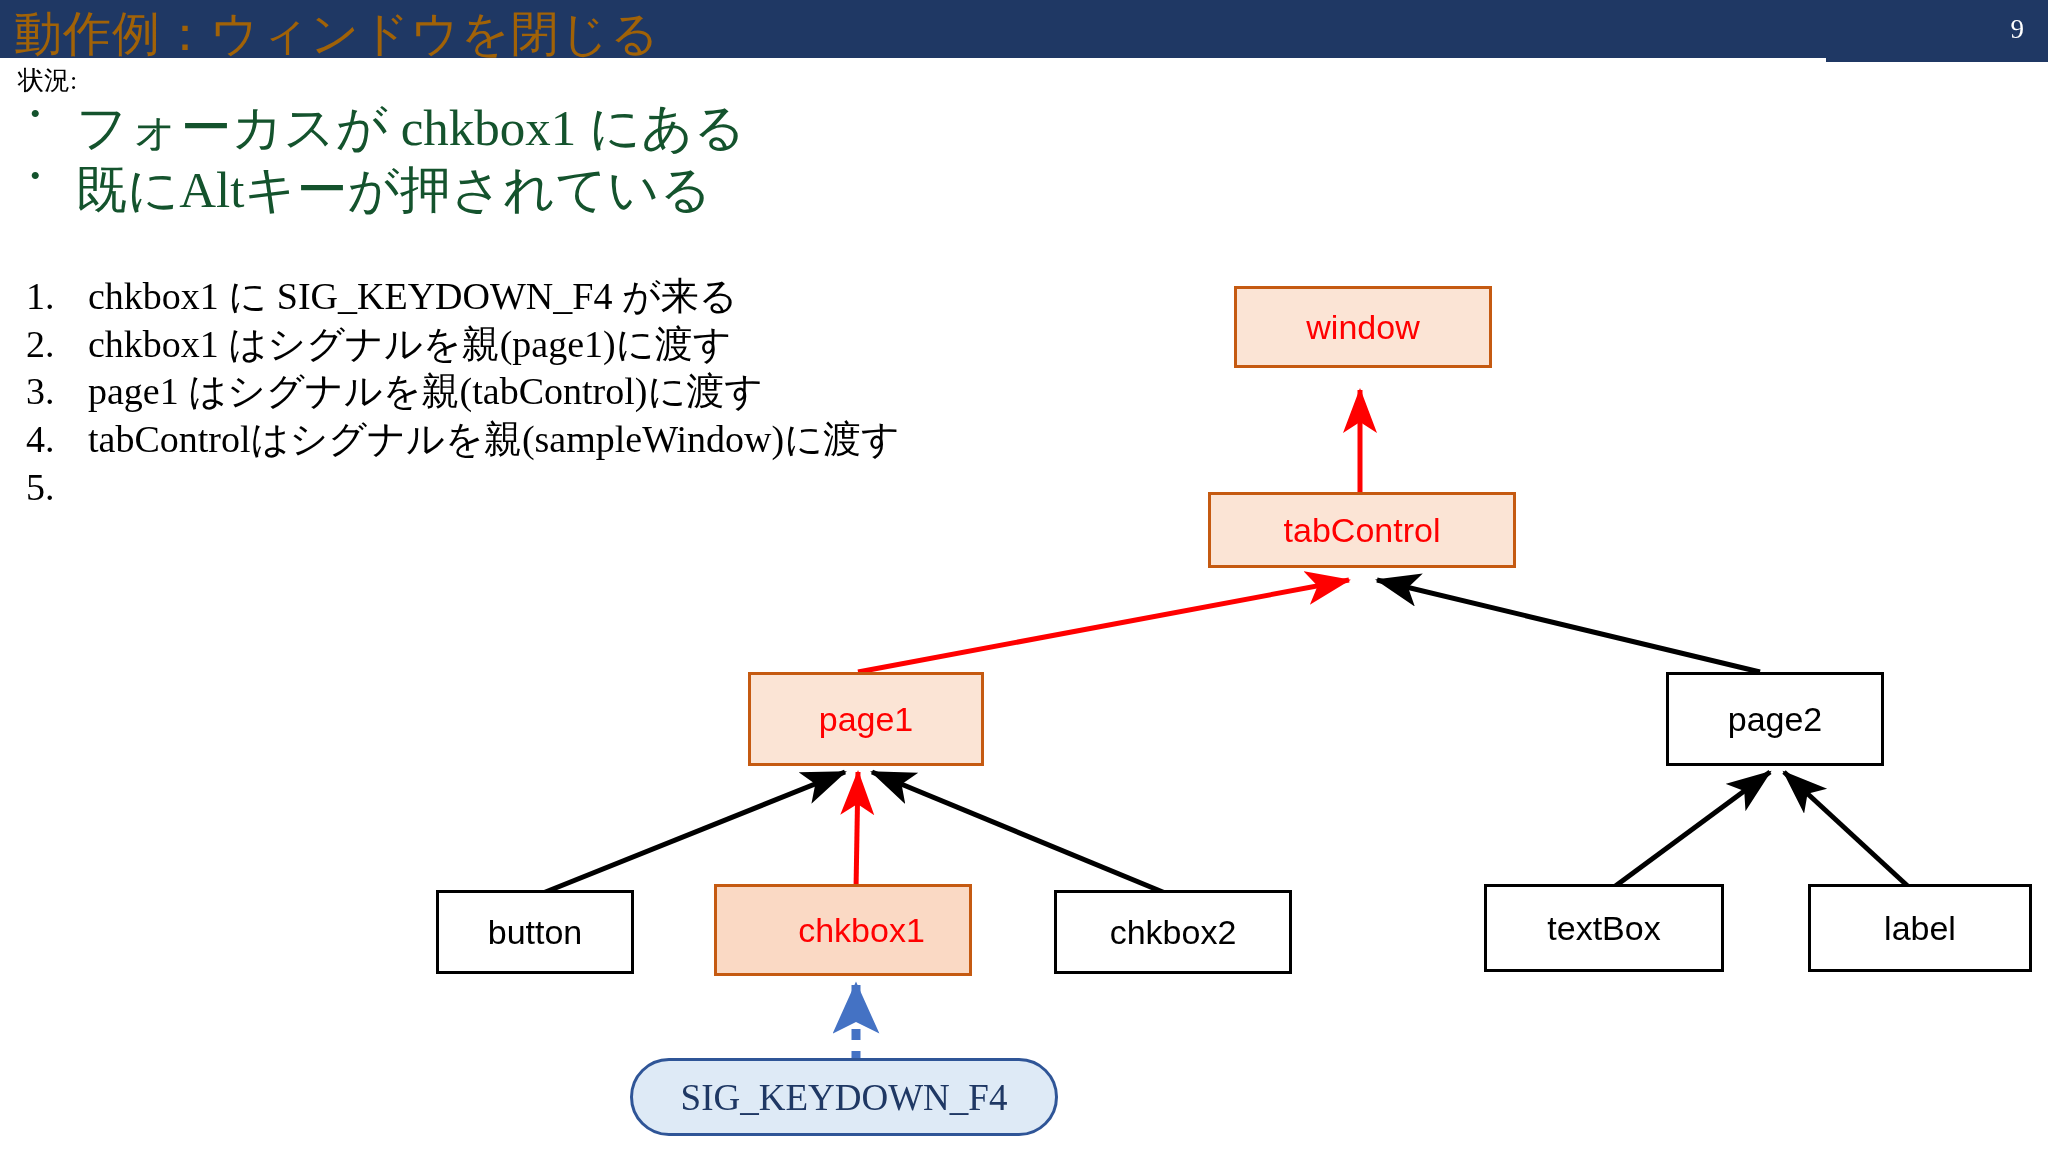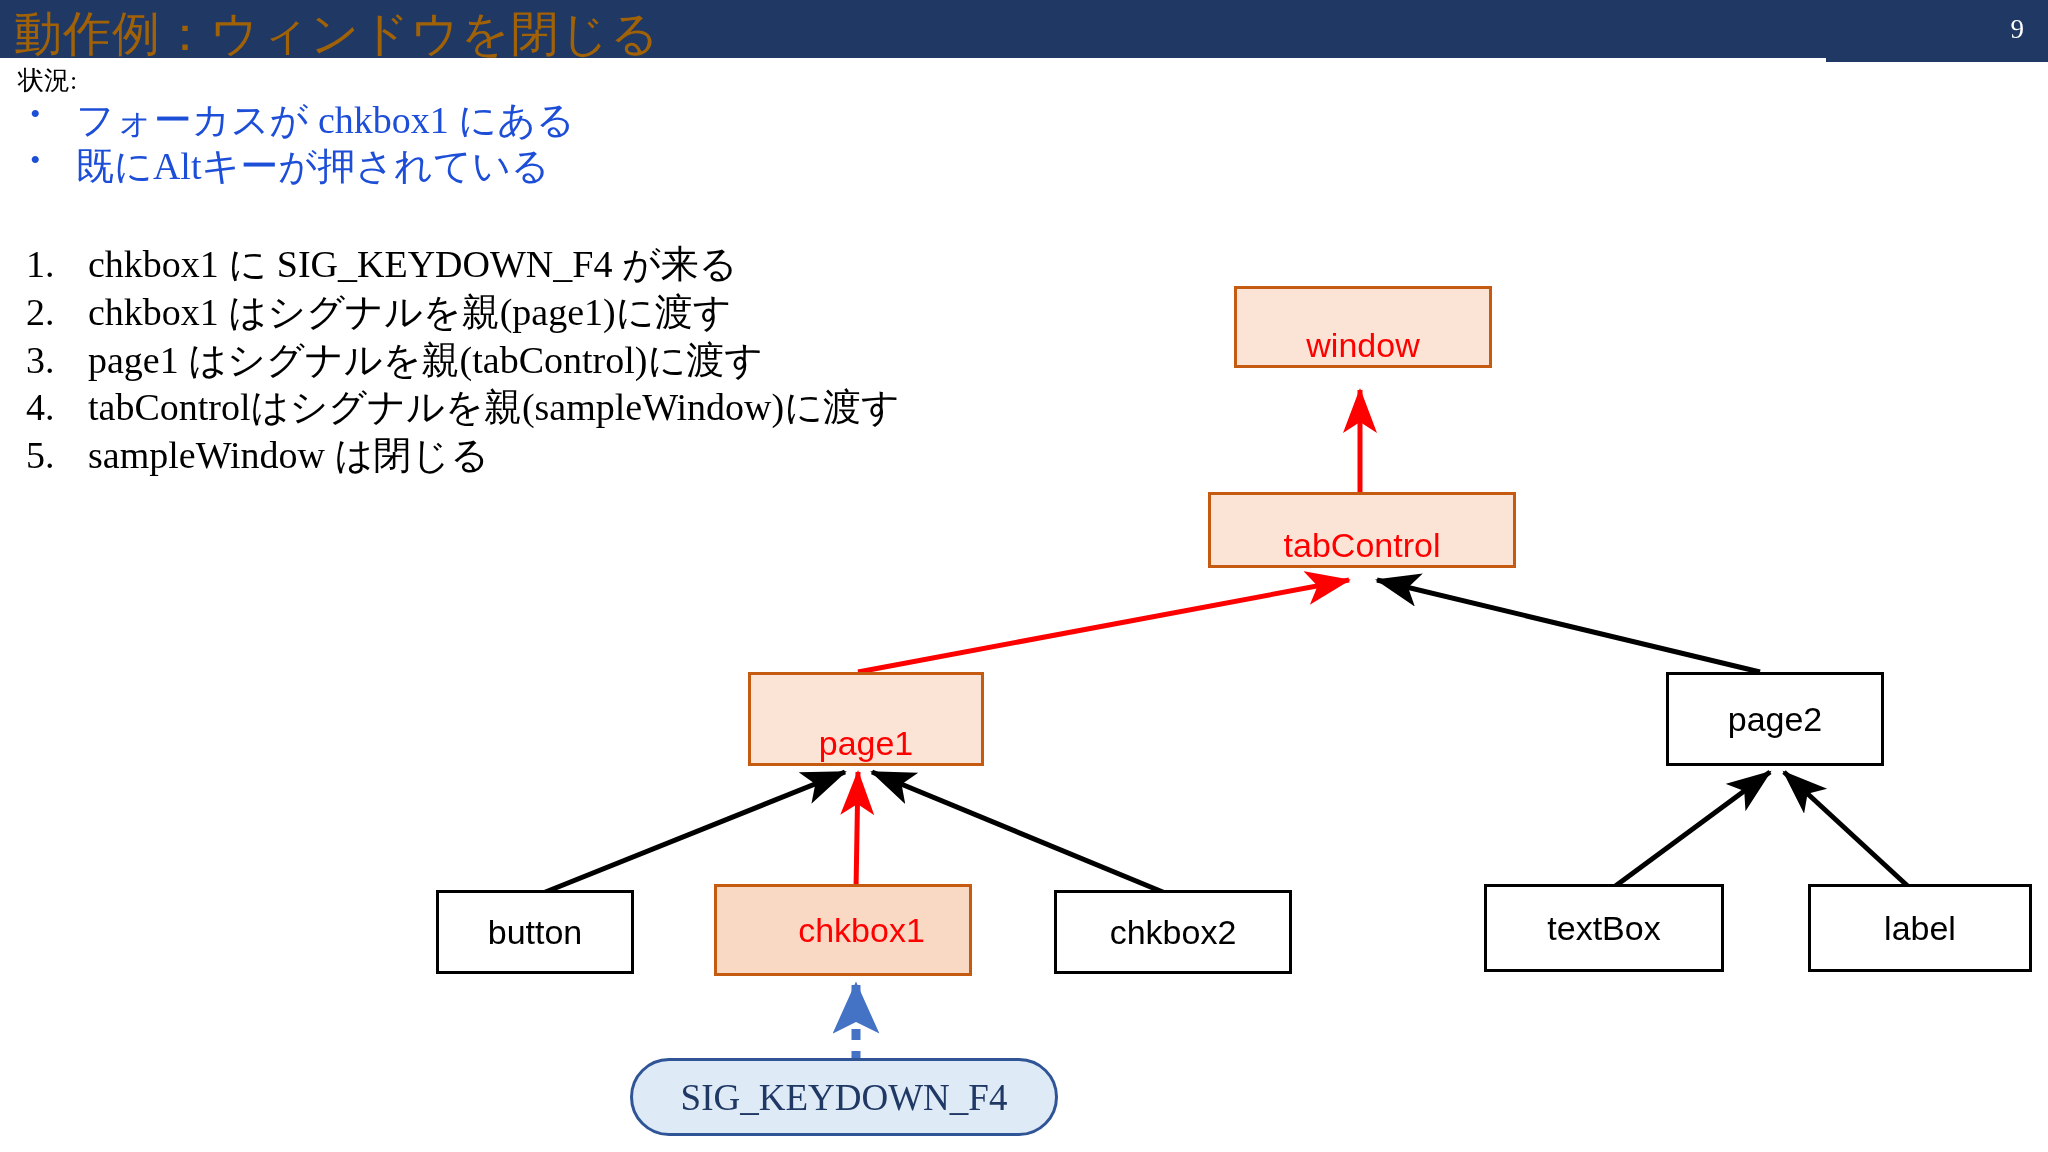--- a/index.html
+++ b/index.html
@@ -68,22 +68,22 @@
     color: #000000;
     line-height: 1.18;
     font-family: "Liberation Serif", serif;
   }
   ul.bullets {
     list-style: none;
     margin: 0;
     padding: 0;
   }
   ul.bullets li {
-    font-size: 38px;
-    color: #1d4ed8;
+    font-size: 51px;
+    color: #14532d;
     line-height: 1.22;
     position: relative;
     padding-left: 58px;
     font-family: "Liberation Serif", serif;
     white-space: nowrap;
   }
   ul.bullets li::before {
     content: "\2022";
     position: absolute;
     left: 12px;
@@ -131,21 +131,20 @@
   }
   .node.plain {
     background: #ffffff;
     border: 3px solid #000000;
     color: #000000;
   }
   .node.hl {
     background: #FBE4D5;
     border: 3px solid #C55A11;
     color: #FF0000;
-    align-items: flex-end;
   }
   .node.hl-strong {
     background: #FAD9C4;
     border: 3px solid #C55A11;
     color: #FF0000;
     padding-left: 37px;
   }
   #signal-bubble {
     position: absolute;
     box-sizing: border-box;
@@ -188,21 +187,20 @@
     <li>
       <span class="step-num">3.</span>
       <span>page1 はシグナルを親(tabControl)に渡す</span>
     </li>
     <li>
       <span class="step-num">4.</span>
       <span>tabControlはシグナルを親(sampleWindow)に渡す</span>
     </li>
     <li>
       <span class="step-num">5.</span>
-      <span>sampleWindow は閉じる</span>
     </li>
   </ol>
 </div>
 
 <svg id="diagram" viewBox="0 0 2048 1152" width="2048" height="1152">
   <defs>
     <marker id="arw-red" markerWidth="10" markerHeight="10" refX="8.6" refY="3.4" orient="auto" markerUnits="strokeWidth">
       <path d="M0,0 L9,3.4 L0,6.8 L2.2,3.4 z" fill="#FF0000"></path>
     </marker>
     <marker id="arw-black" markerWidth="10" markerHeight="10" refX="8.6" refY="3.4" orient="auto" markerUnits="strokeWidth">

